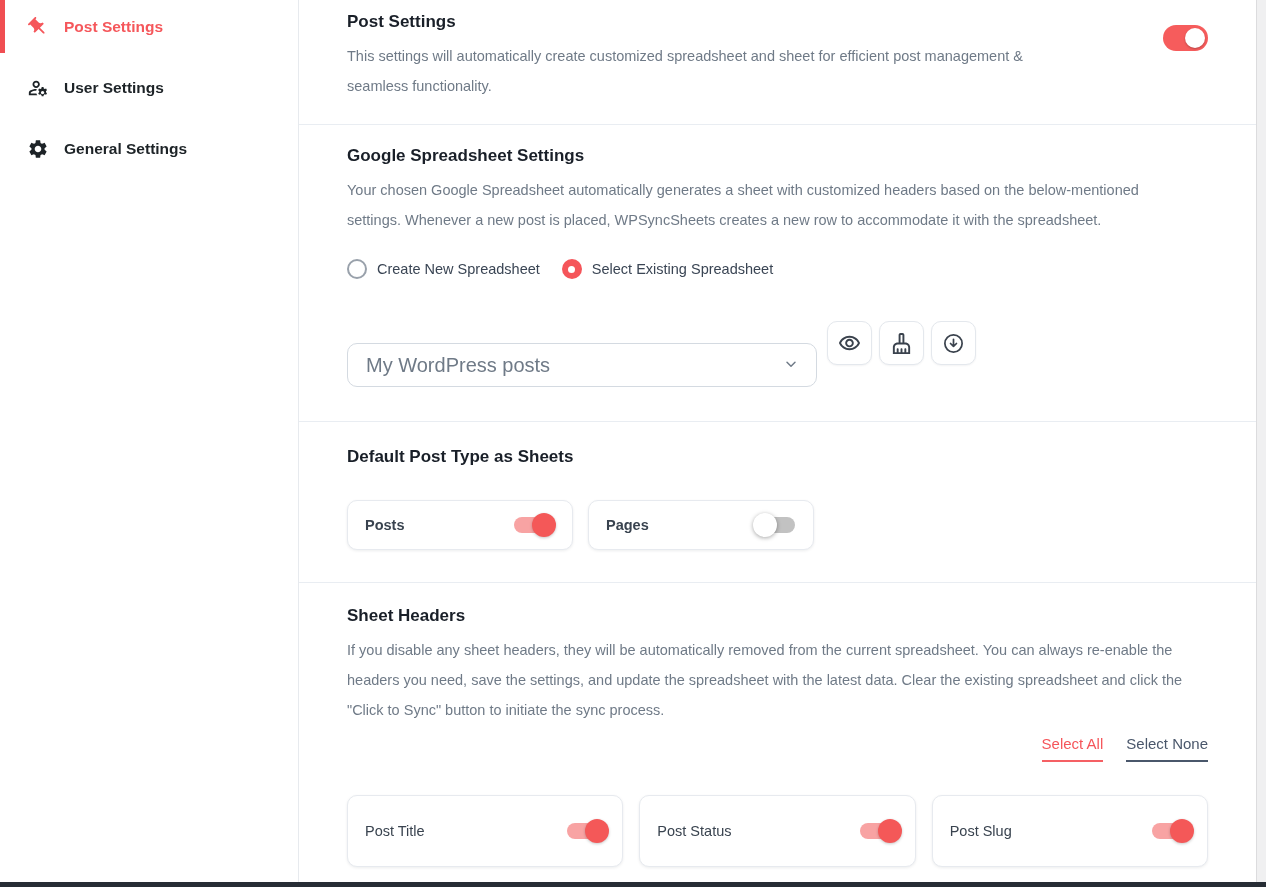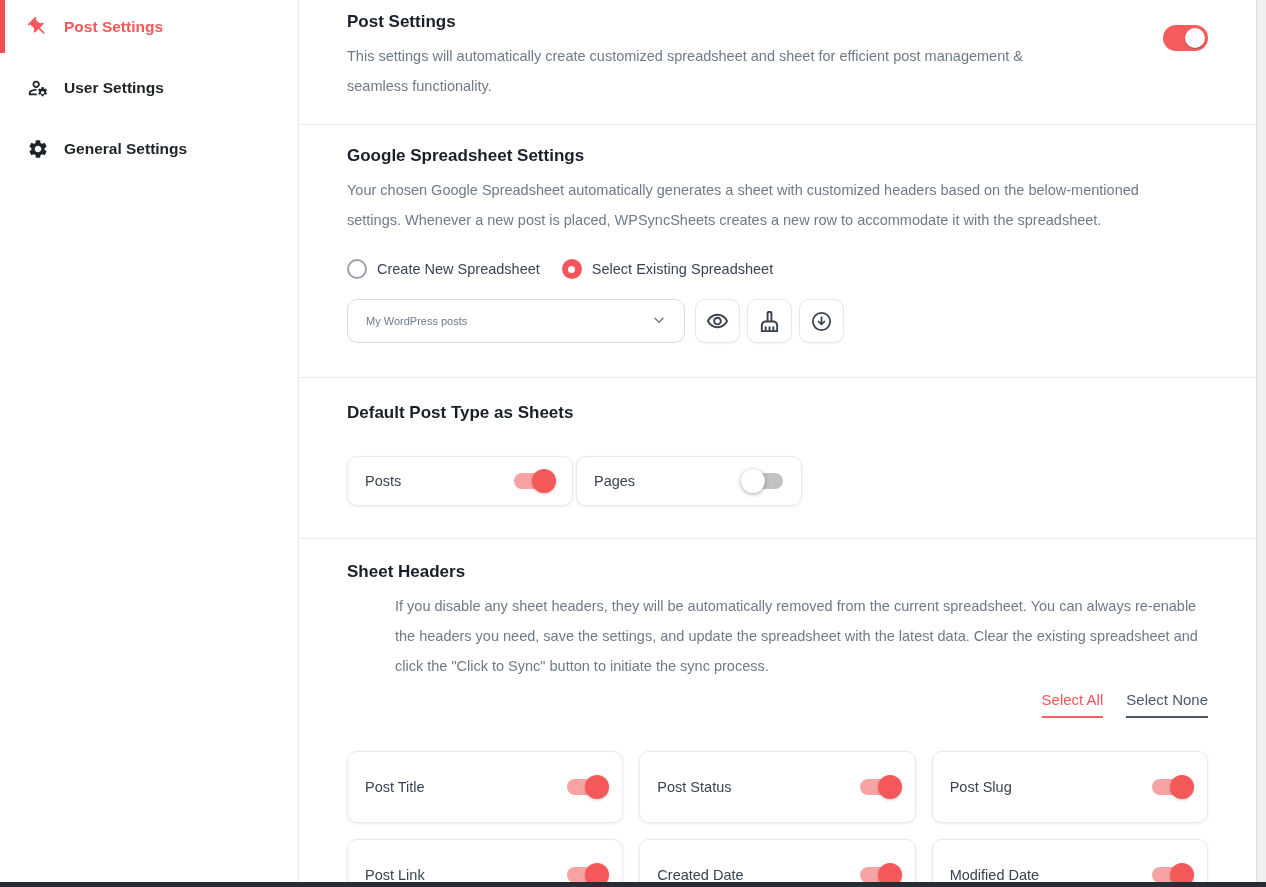--- a/index.html
+++ b/index.html
@@ -31,44 +31,44 @@
 
   .sec2 { padding-top:21px; padding-bottom:34px; }
   .sec2 .desc { max-width:840px; }
   .radio-row { display:flex; gap:22px; margin-top:24px; align-items:center; }
   .radio { display:flex; align-items:center; gap:10px; font-size:14.5px; color:#3a4554; cursor:pointer; }
   .rdot { width:20px; height:20px; border-radius:50%; border:2px solid #99a1ab; background:#fff; flex:none; }
   .rdot.checked { border:none; background:#f5555a; position:relative; }
   .rdot.checked::after { content:''; position:absolute; inset:0; margin:auto; width:7px; height:7px; border-radius:50%; background:#fff; }
 
   .select-row { display:flex; gap:10px; margin-top:20px; align-items:center; }
-  .select { width:338px; height:44px; border:1px solid #d4dae1; border-radius:10px; background:#fff;
+  .select { width:470px; height:44px; border:1px solid #d4dae1; border-radius:10px; background:#fff;
             display:flex; align-items:center; justify-content:space-between; padding:0 17px 0 18px;
-            font-size:11px; color:#6f7a87; cursor:pointer; }
+            font-size:20px; color:#6f7a87; cursor:pointer;margin-top:44px; }
   .btn-group { display:flex; gap:7px; }
   .icon-btn { width:45px; height:44px; border:1px solid #e4e8ed; border-radius:10px; background:#fff;
               display:flex; align-items:center; justify-content:center; color:#3a424d; cursor:pointer;
               box-shadow:0 1px 2px rgba(16,24,40,.05); }
   .icon-btn svg { width:23px; height:23px; }
   .chev svg { width:16px; height:16px; color:#6f7a87; }
 
   .sec3 { padding-top:25px; padding-bottom:32px; }
-  .ptype-row { display:flex; gap:3px; margin-top:33px; }
+  .ptype-row { display:flex; gap:15px; margin-top:33px;font-weight:bold; }
   .tcard { width:226px; height:50px; background:#fff; border:1px solid #e7eaef; border-radius:10px;
            box-shadow:0 1px 3px rgba(16,24,40,.08); display:flex; align-items:center; justify-content:space-between;
            padding:0 16px 0 17px; font-size:14.5px; color:#39434f; }
 
   .mswitch { position:relative; width:44px; height:24px; flex:none; cursor:pointer; }
   .mswitch .track { position:absolute; left:2px; top:4px; width:40px; height:16px; border-radius:8px; background:#f8a3a3; }
   .mswitch .thumb { position:absolute; top:0; right:0; width:24px; height:24px; border-radius:50%; background:#f45858; box-shadow:0 1px 3px rgba(0,0,0,.22); }
   .mswitch.off .track { background:#c2c2c2; }
   .mswitch.off .thumb { right:auto; left:0; background:#fff; box-shadow:0 1px 4px rgba(0,0,0,.35); }
 
   .sec4 { padding-top:23px; border-bottom:none; padding-bottom:40px; }
-  .sec4 .desc { max-width:850px;margin-left:48px; }
+  .sec4 .desc { max-width:850px; }
   .links-row { display:flex; justify-content:flex-end; gap:23px; margin-top:10px; }
   .linkline { font-size:15px; font-weight:500; padding-bottom:8px; border-bottom:2px solid; cursor:pointer; }
   .select-all { color:#f5555a; border-color:#f56064; }
   .select-none { color:#4a576b; border-color:#4a576b; }
 
   .hgrid { display:grid; grid-template-columns:repeat(3, 1fr); gap:16px; margin-top:33px; }
   .gcard { height:72px; background:#fff; border:1px solid #e7eaef; border-radius:10px;
            box-shadow:0 1px 3px rgba(16,24,40,.08); display:flex; align-items:center; justify-content:space-between;
            padding:0 13px 0 17px; font-size:14.5px; color:#39434f; }
 

